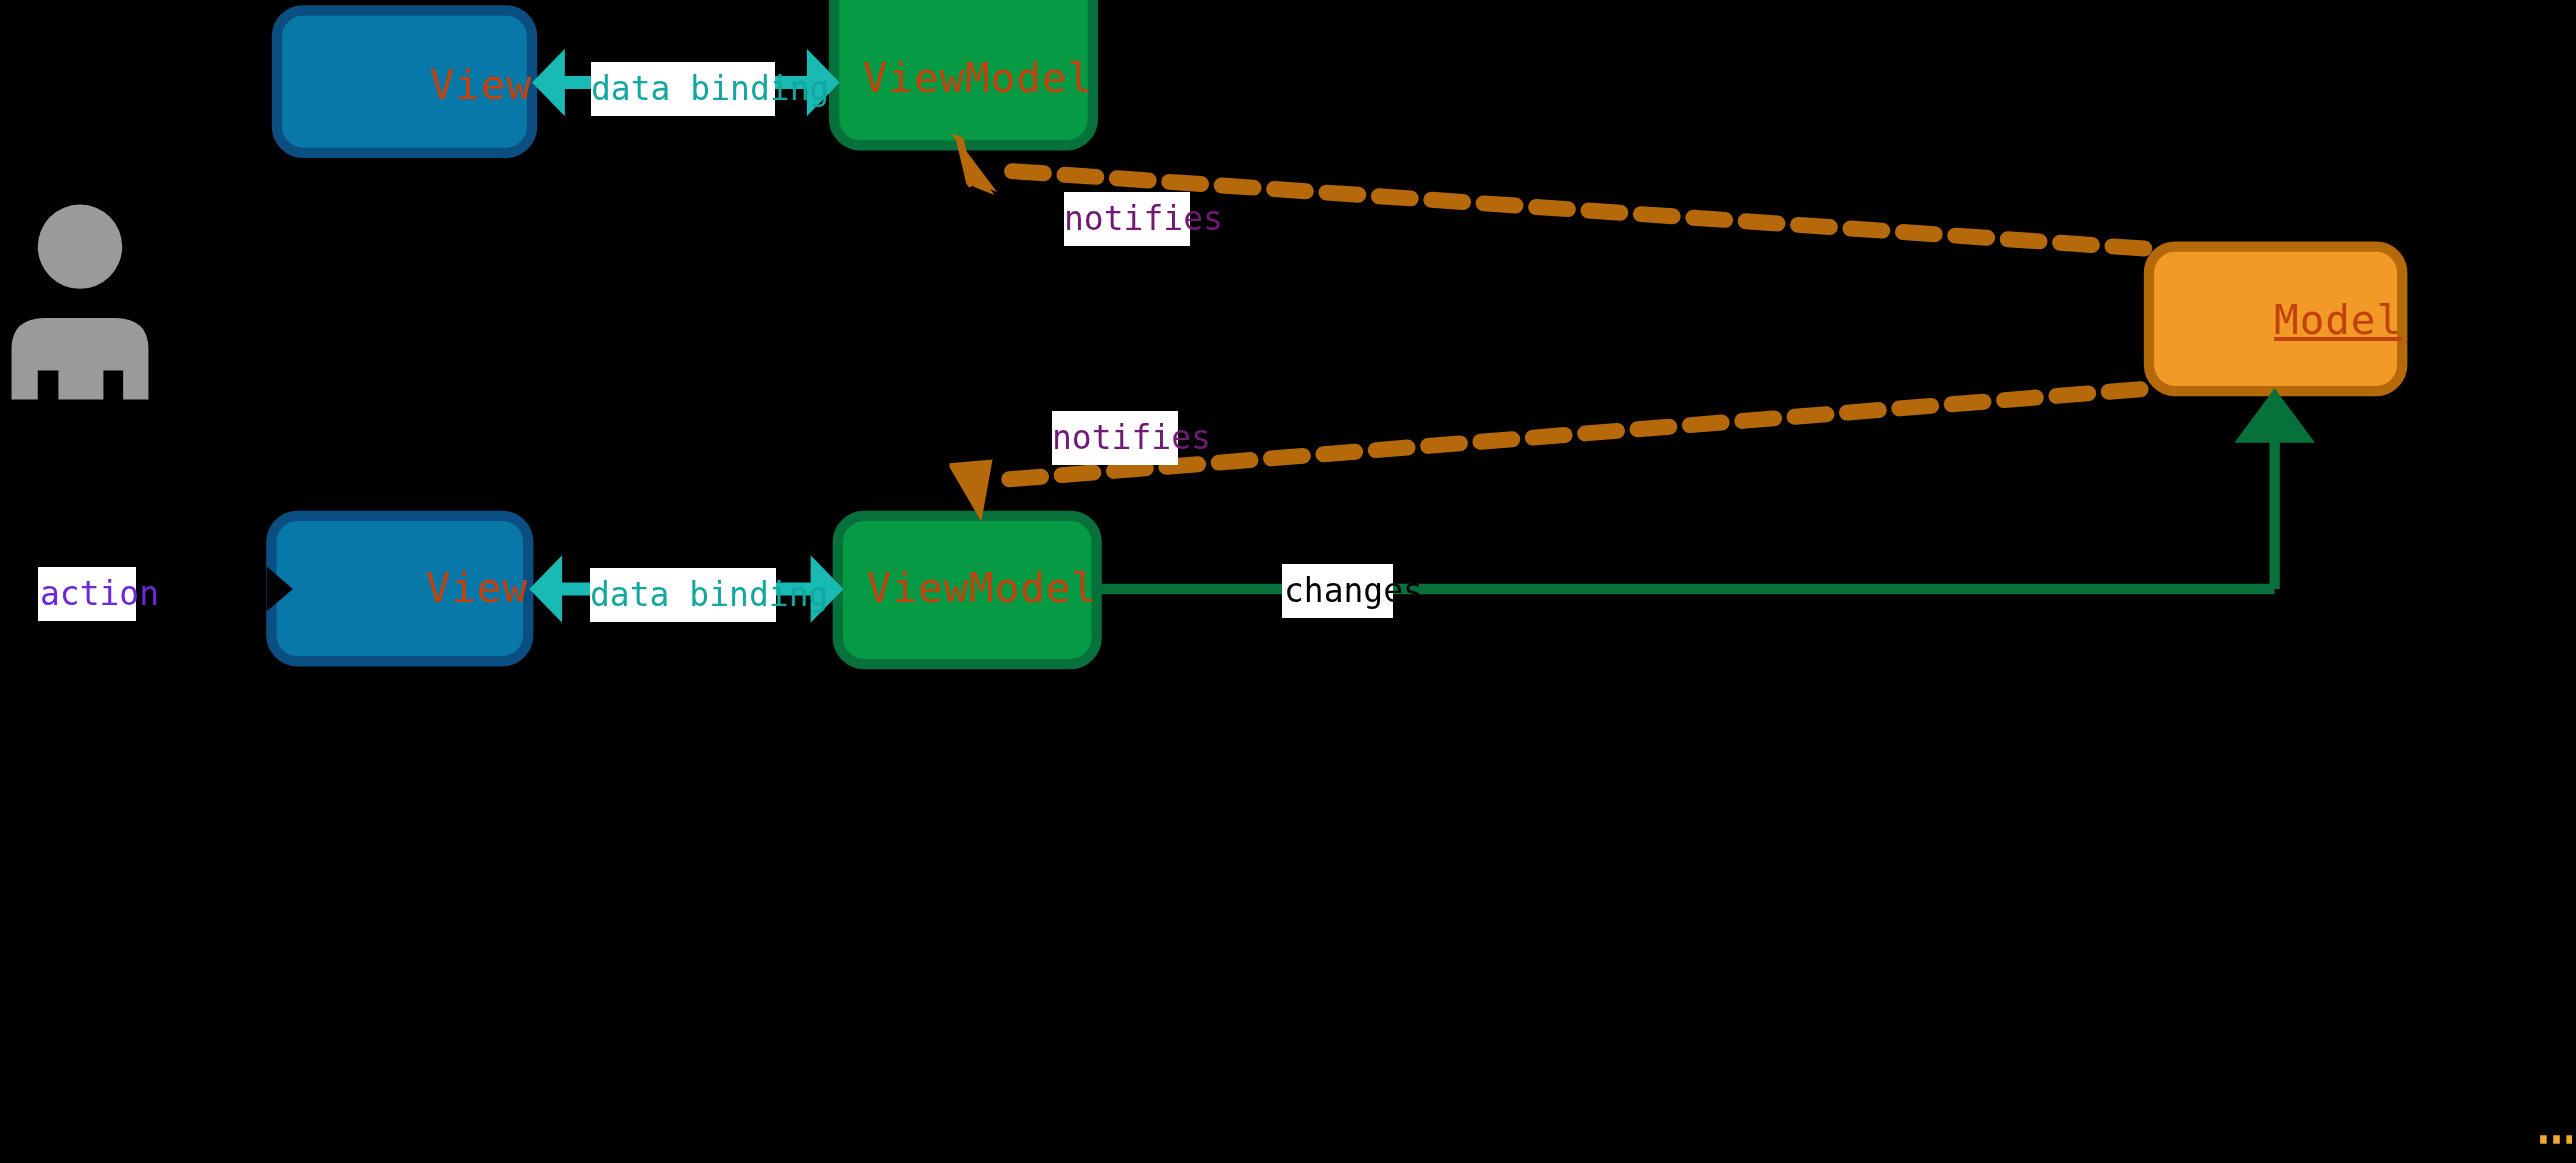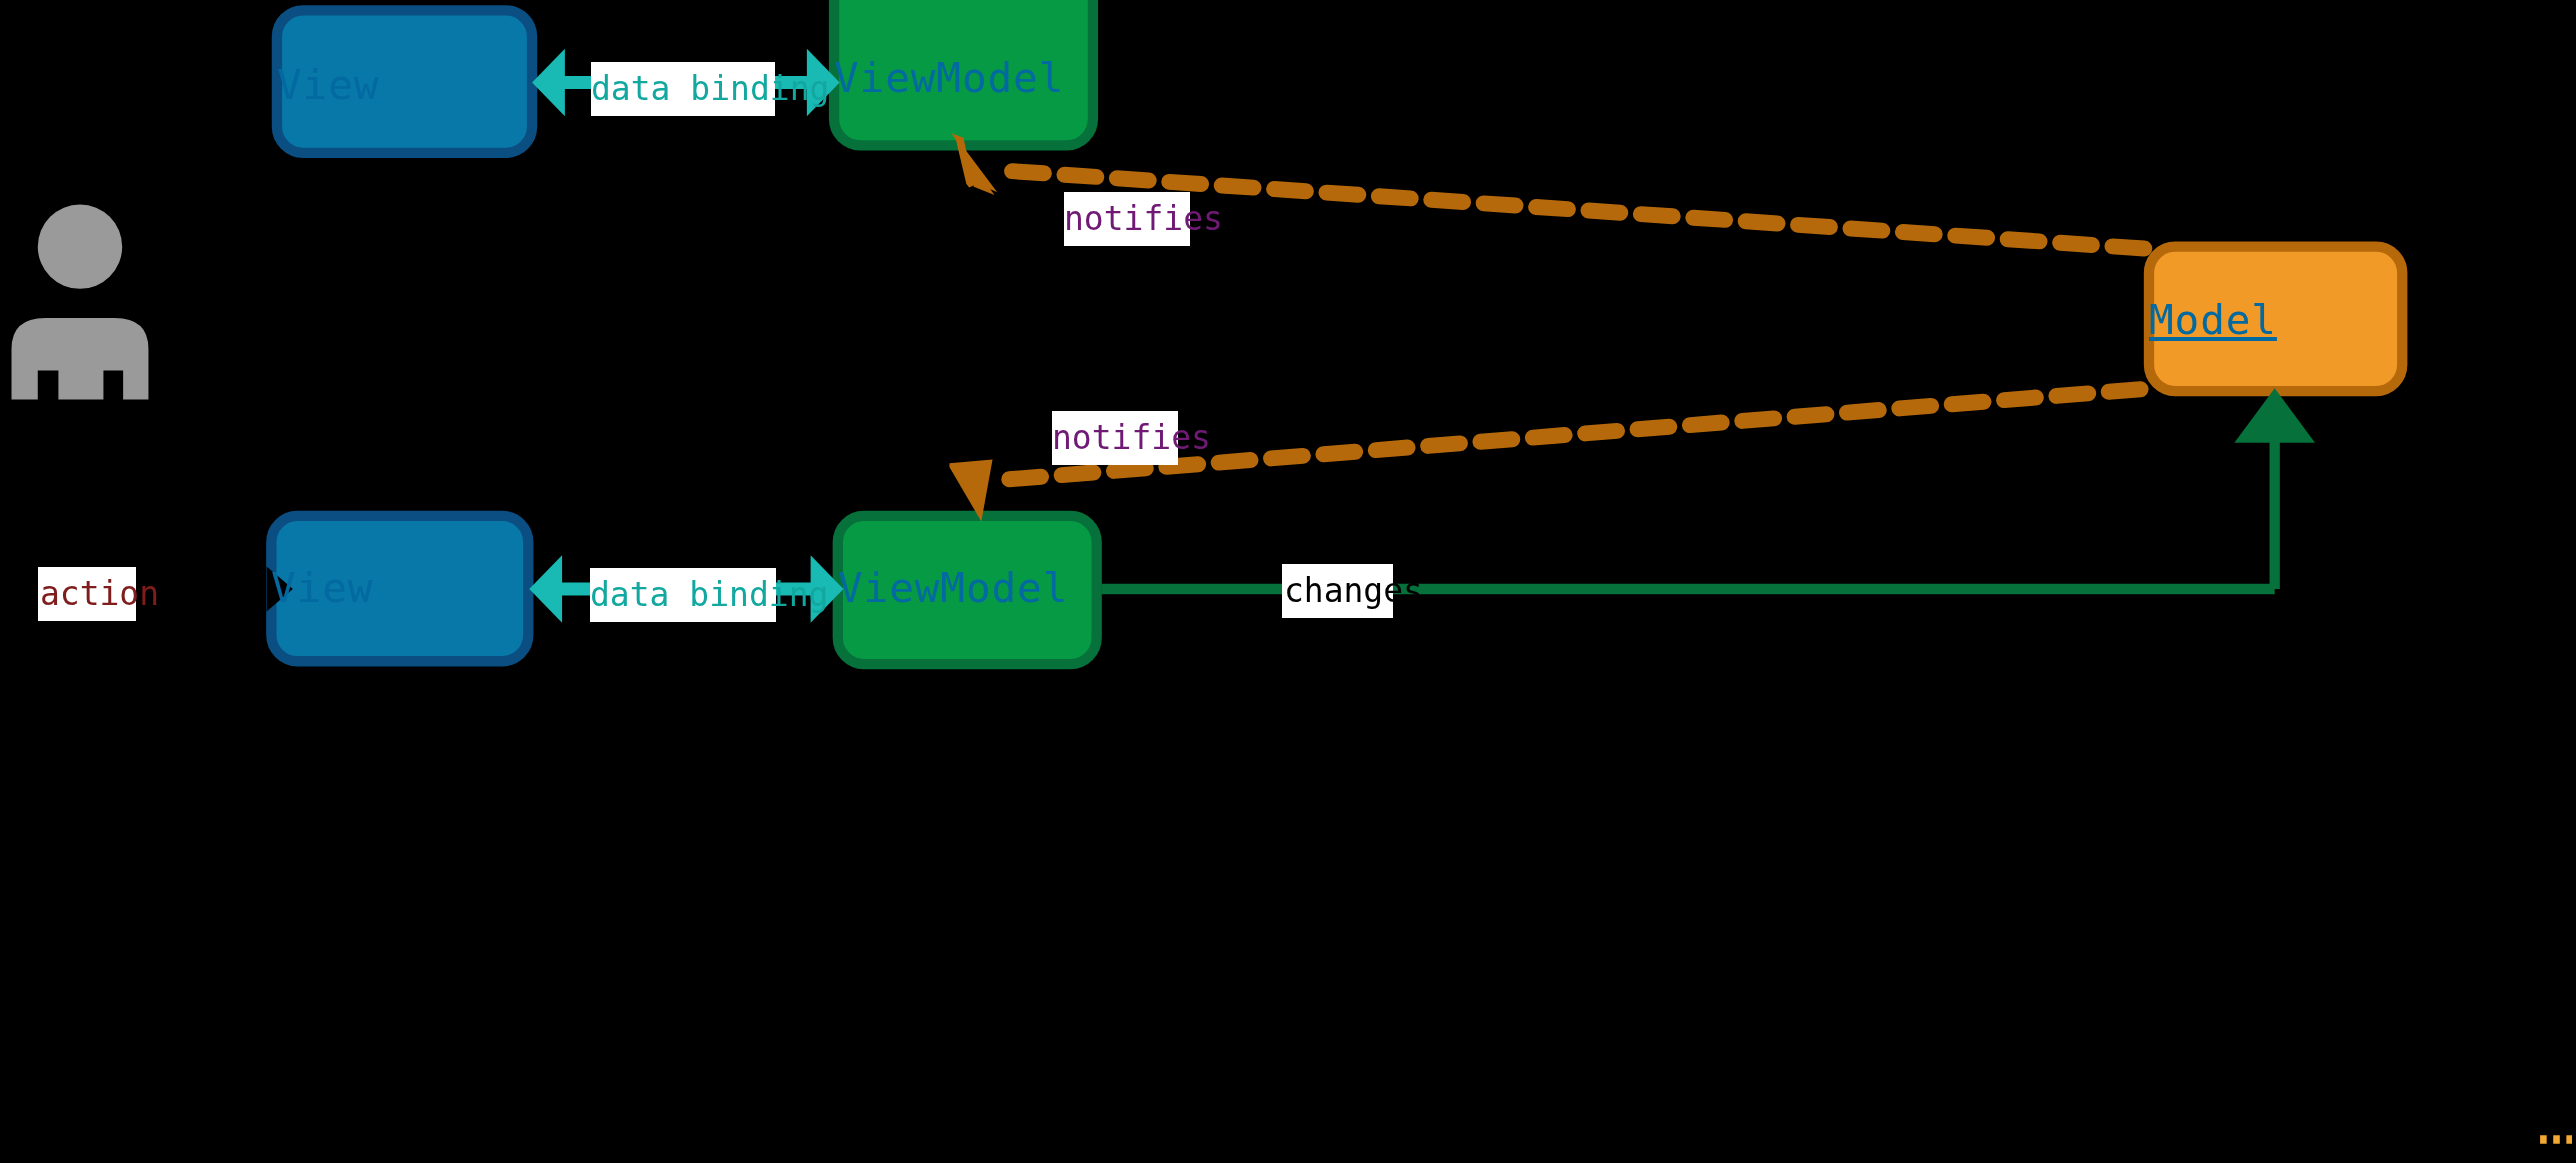--- a/index.html
+++ b/index.html
@@ -17,44 +17,44 @@
   }
   svg.layer {
     position: absolute;
     left: 0;
     top: 0;
     width: 2576px;
     height: 1163px;
   }
   .node-label {
     position: absolute;
-    color: #0369a1;
+    color: #c2410c;
     font-family: "DejaVu Sans Mono", "Liberation Mono", monospace;
     font-size: 41px;
     letter-spacing: 0.9px;
     white-space: nowrap;
-    text-align: left;
+    text-align: right;
     pointer-events: none;
   }
   .edge-label {
     position: absolute;
     background: #ffffff;
     font-family: "DejaVu Sans Mono", "Liberation Mono", monospace;
     font-size: 33px;
     line-height: 54px;
     height: 54px;
     white-space: nowrap;
     overflow: visible;
     text-align: left;
     box-sizing: border-box;
   }
   .lbl-teal { color: #12A8A0; }
   .lbl-brown { color: #701a75; margin-left: 16px; }
   .lbl-green { color: #000000; }
-  .lbl-black { color: #7f1d1d; }
+  .lbl-black { color: #6d28d9; }
 </style>
 </head>
 <body>
 
 <div id="stage">
 
   <svg class="layer" viewBox="0 0 2746 1240" xmlns="http://www.w3.org/2000/svg">
 
     <g>
       <circle cx="85" cy="263" r="45" fill="#9A9A9A"></circle>

